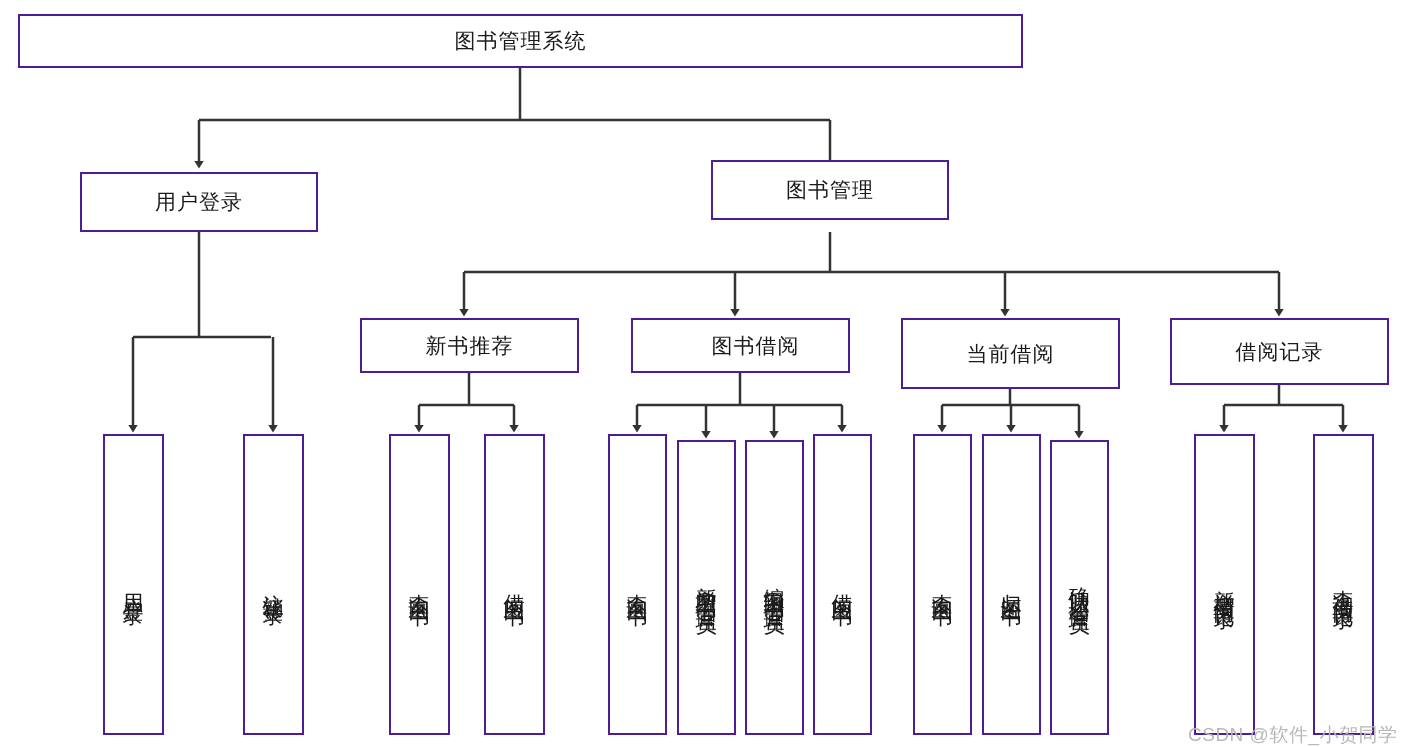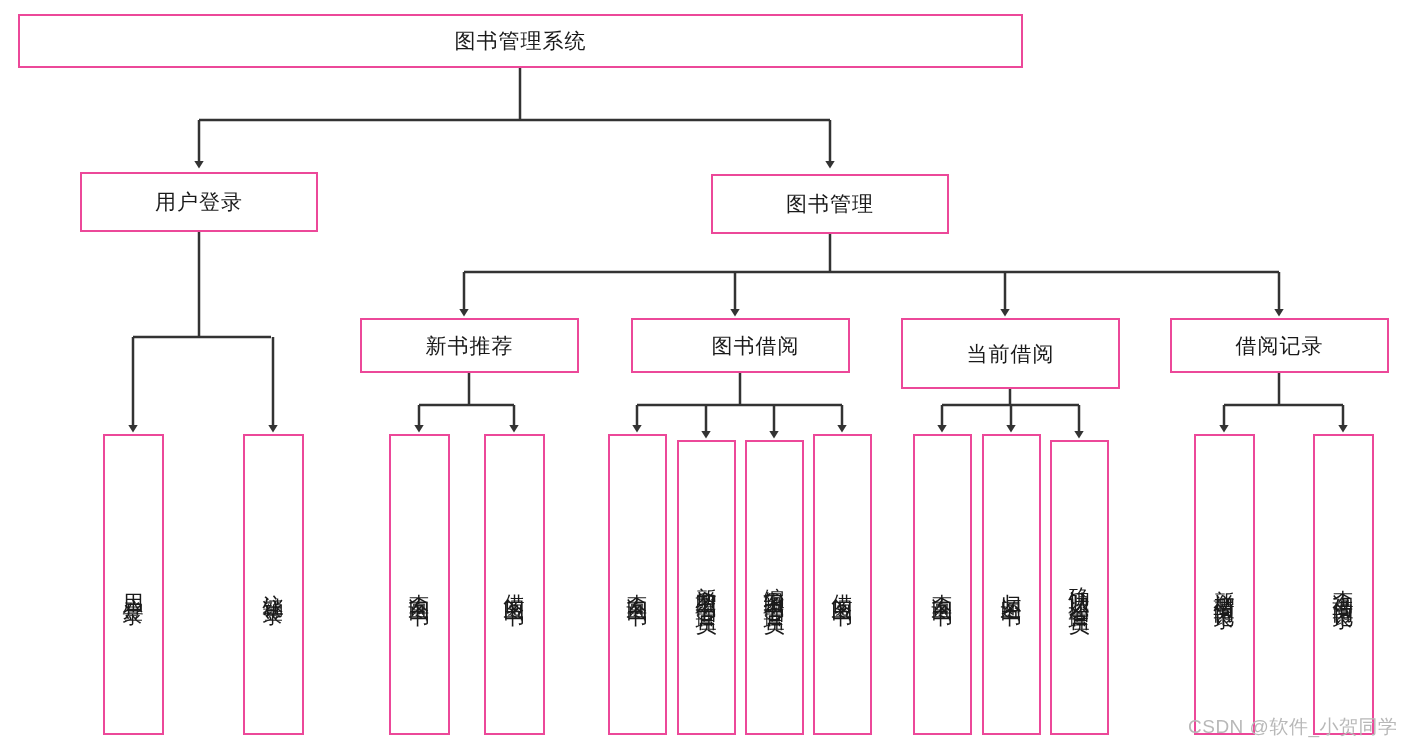--- a/index.html
+++ b/index.html
@@ -20,21 +20,21 @@
   svg.layer {
     position: absolute;
     top: 0;
     left: 0;
     width: 1405px;
     height: 747px;
   }
   .node-box {
     position: absolute;
     box-sizing: border-box;
-    border: 2px solid #ec4899;
+    border: 2px solid #4c1d95;
     background: #ffffff;
     display: flex;
     align-items: center;
     justify-content: center;
     overflow: hidden;
   }
   .node-label-h {
     font-size: 21px;
     color: #1a1a1a;
     line-height: 1.2;
@@ -50,20 +50,21 @@
     line-height: 1.0;
     white-space: nowrap;
   }
   .watermark {
     position: absolute;
     font-size: 19px;
     color: #b8b8b8;
     white-space: nowrap;
     letter-spacing: 0.5px;
     pointer-events: none;
+    margin-top: 8px;
   }
 </style>
 </head>
 <body>
 
 <div id="diagram-root">
 
   <svg class="layer" viewBox="0 0 1405 747" xmlns="http://www.w3.org/2000/svg">
     <defs>
       <marker id="arrowhead" markerWidth="8" markerHeight="10" refX="1.5" refY="5" orient="auto" markerUnits="userSpaceOnUse">
@@ -126,34 +127,34 @@
     </g>
   </svg>
 
   <div class="node-box" style="left: 18px; top: 14px; width: 1005px; height: 54px;">
     <span class="node-label-h">图书管理系统</span>
   </div>
 
   <div class="node-box" style="left: 80px; top: 172px; width: 238px; height: 60px;">
     <span class="node-label-h">用户登录</span>
   </div>
-  <div class="node-box" style="left: 711px; top: 174px; width: 238px; height: 60px;">
+  <div class="node-box" style="left: 711px; top: 160px; width: 238px; height: 60px;">
     <span class="node-label-h">图书管理</span>
   </div>
 
   <div class="node-box" style="left: 360px; top: 318px; width: 219px; height: 55px; text-align: right;">
     <span class="node-label-h">新书推荐</span>
   </div>
   <div class="node-box" style="left: 631px; top: 318px; width: 219px; height: 55px; padding-left: 30px;">
     <span class="node-label-h">图书借阅</span>
   </div>
   <div class="node-box" style="left: 901px; top: 318px; width: 219px; height: 71px;">
     <span class="node-label-h">当前借阅</span>
   </div>
-  <div class="node-box" style="left: 1170px; top: 318px; width: 219px; height: 55px;">
+  <div class="node-box" style="left: 1170px; top: 318px; width: 219px; height: 67px;">
     <span class="node-label-h">借阅记录</span>
   </div>
 
   <div class="node-box" style="left: 103px; top: 434px; width: 61px; height: 301px;">
     <span class="node-label-v">用户登录</span>
   </div>
   <div class="node-box" style="left: 243px; top: 434px; width: 61px; height: 301px;">
     <span class="node-label-v">注销登录</span>
   </div>
   <div class="node-box" style="left: 389px; top: 434px; width: 61px; height: 301px;">

